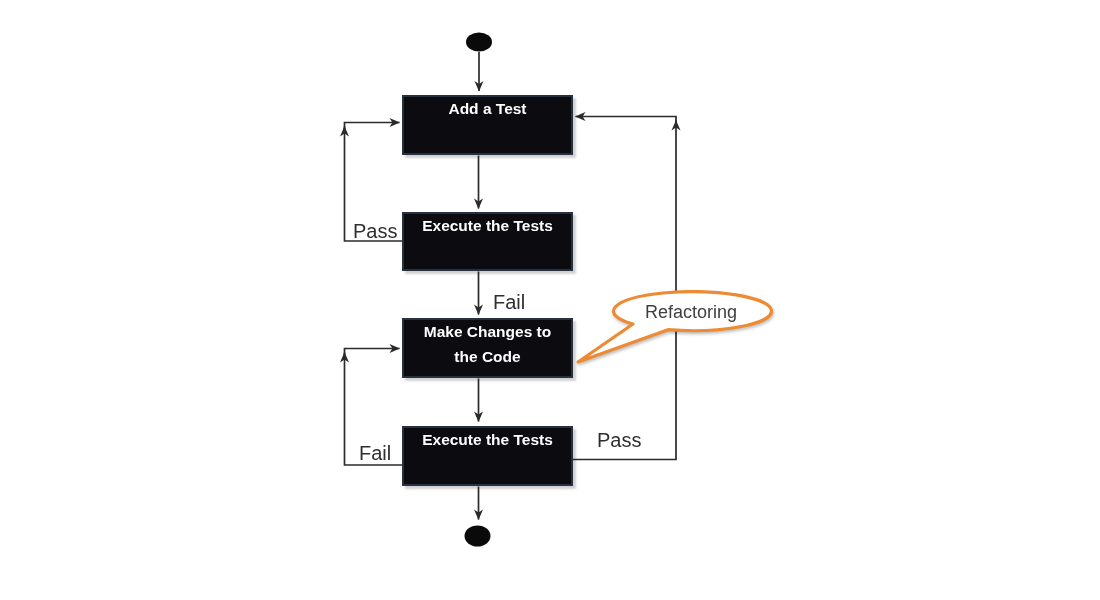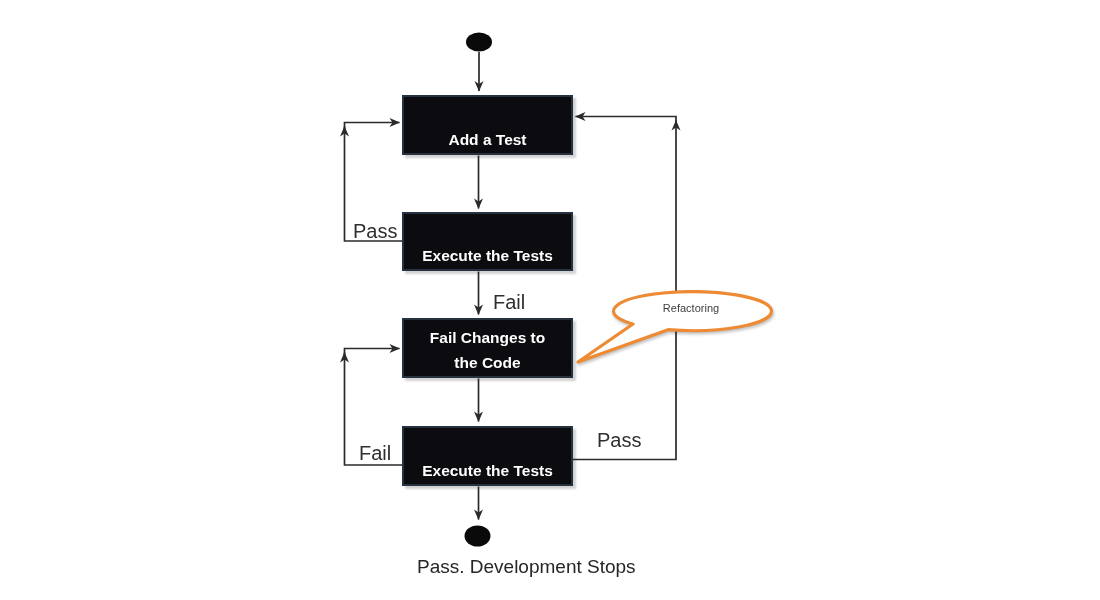--- a/index.html
+++ b/index.html
@@ -16,21 +16,21 @@
   .box{
     position:absolute;
     box-sizing:border-box;
     background:var(--box-fill,#0b0b10);
     border:2px solid var(--box-border,#26323f);
     box-shadow:2.5px 2.5px 2px rgba(0,0,0,0.18);
     color:var(--box-text,#ffffff);
     font-weight:bold;
     font-size:15.5px;
     line-height:1.6;
-    display:flex;align-items:flex-end;justify-content:center;
+    display:flex;align-items:flex-start;justify-content:center;
     text-align:center;
     padding:0 14px;
     z-index:1;
   }
   .connector-layer{
     position:absolute;left:0;top:0;
     z-index:2;
     pointer-events:none;
   }
   .edge{
@@ -52,21 +52,21 @@
     font-size:20px;
     line-height:1;
     white-space:nowrap;
     z-index:3;
   }
   .callout-label{
     position:absolute;
     left:612px;top:303px;width:158px;
     text-align:center;
     color:var(--callout-text,#404040);
-    font-size:11px;
+    font-size:18px;
     line-height:1;
     z-index:3;
   }
   .caption{
     position:absolute;
     left:417px;top:557px;
     color:var(--caption-text,#262626);
     font-size:19px;
     line-height:1;
     white-space:nowrap;
@@ -80,21 +80,21 @@
 
   <div class="box" style="left:402px;top:95px;width:171px;height:60px;">
     <span>Add a Test</span>
   </div>
 
   <div class="box" style="left:402px;top:212px;width:171px;height:59px;">
     <span>Execute the Tests</span>
   </div>
 
   <div class="box" style="left:402px;top:318px;width:171px;height:60px;">
-    <span>Fail Changes to the Code</span>
+    <span>Make Changes to the Code</span>
   </div>
 
   <div class="box" style="left:402px;top:426px;width:171px;height:60px;">
     <span>Execute the Tests</span>
   </div>
 
   <svg class="connector-layer" width="1100" height="600" viewBox="0 0 1100 600">
     <defs>
       <marker id="arrow" markerUnits="userSpaceOnUse" markerWidth="12" markerHeight="10" viewBox="0 0 12 10" refX="10.5" refY="5" orient="auto">
         <path class="arrowhead-shape" d="M0.5,0.5 L11,5 L0.5,9.5 L3.4,5 Z"></path>
@@ -121,15 +121,14 @@
     <path class="callout-shape" d="M578,362 L633,324 A79,19.5 0 1 1 668,329.7 Z" style="filter:drop-shadow(1px 2px 1.5px rgba(0,0,0,0.25));"></path>
   </svg>
 
   <div class="lbl" style="left:353px;top:221px;">Pass</div>
   <div class="lbl" style="left:493px;top:292px;">Fail</div>
   <div class="lbl" style="left:359px;top:443px;">Fail</div>
   <div class="lbl" style="left:597px;top:430px;">Pass</div>
 
   <div class="callout-label">Refactoring</div>
 
-  <div class="caption">Pass. Development Stops</div>
 
 </div>
 
 </body></html>

